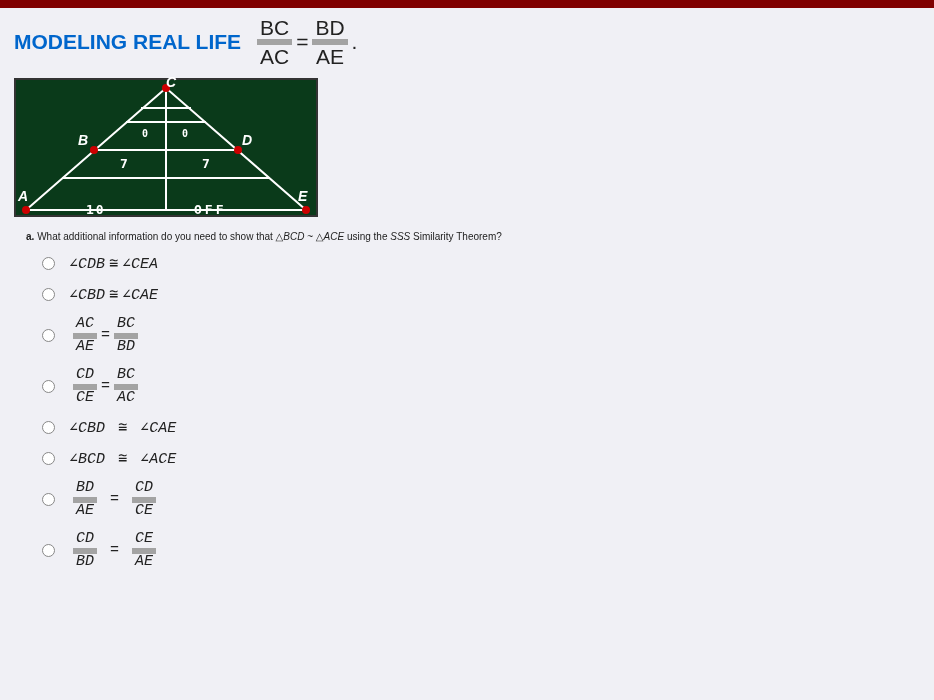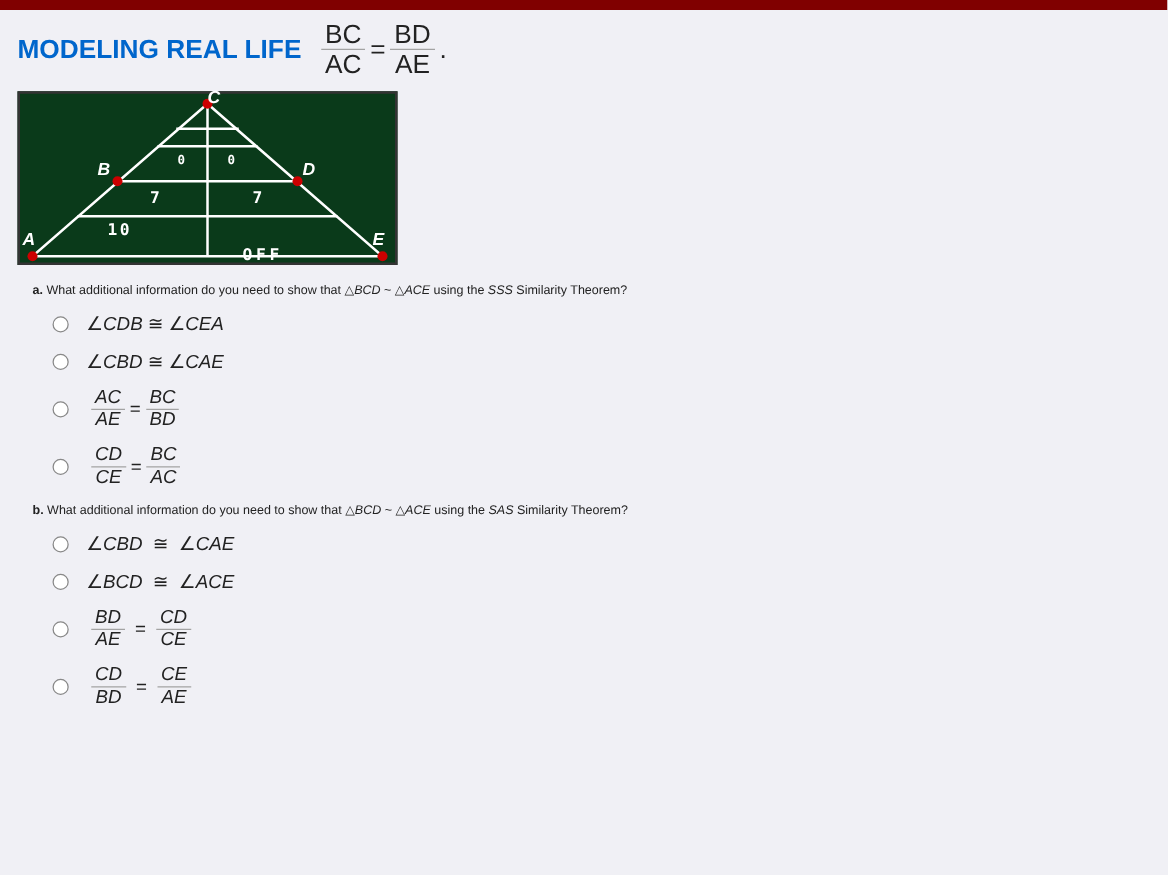--- a/index.html
+++ b/index.html
@@ -33,21 +33,21 @@
   }
   .frac {
     display: inline-flex;
     flex-direction: column;
     align-items: center;
     vertical-align: middle;
     margin: 0 4px;
     line-height: 1.1;
   }
   .frac .num {
-    border-bottom: 1px solid #a3a3a3;
+    border-bottom: 6px solid #a3a3a3;
     padding: 0 3px;
   }
   .frac .den {
     padding: 0 3px;
   }
   .diagram {
     width: 300px;
     height: 135px;
     background: #0a3a1a;
     border: 2px solid #333;
@@ -70,20 +70,21 @@
     font-family: monospace;
   }
   .question {
     font-size: 10px;
     margin: 10px 0 10px 12px;
   }
   .question .qlabel { font-weight: bold; }
   .italic { font-style: italic; }
   .options {
     margin-left: 28px;
+    font-family: Liberation Mono, monospace;
   }
   .option {
     display: flex;
     align-items: center;
     margin: 12px 0;
     font-size: 15px;
     font-style: italic;
   }
   .option .radio {
     width: 11px;
@@ -141,21 +142,21 @@
       <circle cx="78" cy="70" r="4" fill="#c00"></circle>
       <circle cx="222" cy="70" r="4" fill="#c00"></circle>
       <circle cx="10" cy="130" r="4" fill="#c00"></circle>
       <circle cx="290" cy="130" r="4" fill="#c00"></circle>
     </svg>
     <span class="dlabel" style="left:150px;top:-6px;">C</span>
     <span class="dlabel" style="left:62px;top:52px;">B</span>
     <span class="dlabel" style="left:226px;top:52px;">D</span>
     <span class="dlabel" style="left:2px;top:108px;">A</span>
     <span class="dlabel" style="left:282px;top:108px;">E</span>
-    <span class="dnum" style="left:70px;top:102px;letter-spacing:2px;">10</span>
+    <span class="dnum" style="left:70px;top:122px;letter-spacing:2px;">10</span>
     <span class="dnum" style="left:178px;top:122px;letter-spacing:3px;">OFF</span>
     <span class="dnum" style="left:104px;top:76px;">7</span>
     <span class="dnum" style="left:186px;top:76px;">7</span>
     <span class="dnum" style="left:126px;top:48px;font-size:10px;">0</span>
     <span class="dnum" style="left:166px;top:48px;font-size:10px;">0</span>
   </div>
 
   <div class="question">
     <span class="qlabel">a.</span>
     <span>What additional information do you need to show that </span><span class="tri italic">BCD</span>
@@ -203,26 +204,20 @@
           </span>
         <span style="font-style:normal;">=</span>
         <span class="frac">
             <span class="num">BC</span>
             <span class="den">AC</span>
           </span>
       </span>
     </div>
   </div>
 
-  <div class="question">
-    <span class="qlabel">b.</span>
-    <span>What additional information do you need to show that </span><span class="tri italic">BCD</span>
-    <span>~</span>
-    <span class="tri italic">ACE</span><span> using the </span><span class="italic">SAS</span><span> Similarity Theorem?</span>
-  </div>
 
   <div class="options">
     <div class="option">
       <span class="radio"></span>
       <span class="text"><span class="angle">CBD</span>&nbsp;<span class="cong">≅</span>&nbsp;<span class="angle">CAE</span></span>
     </div>
     <div class="option">
       <span class="radio"></span>
       <span class="text"><span class="angle">BCD</span>&nbsp;<span class="cong">≅</span>&nbsp;<span class="angle">ACE</span></span>
     </div>

